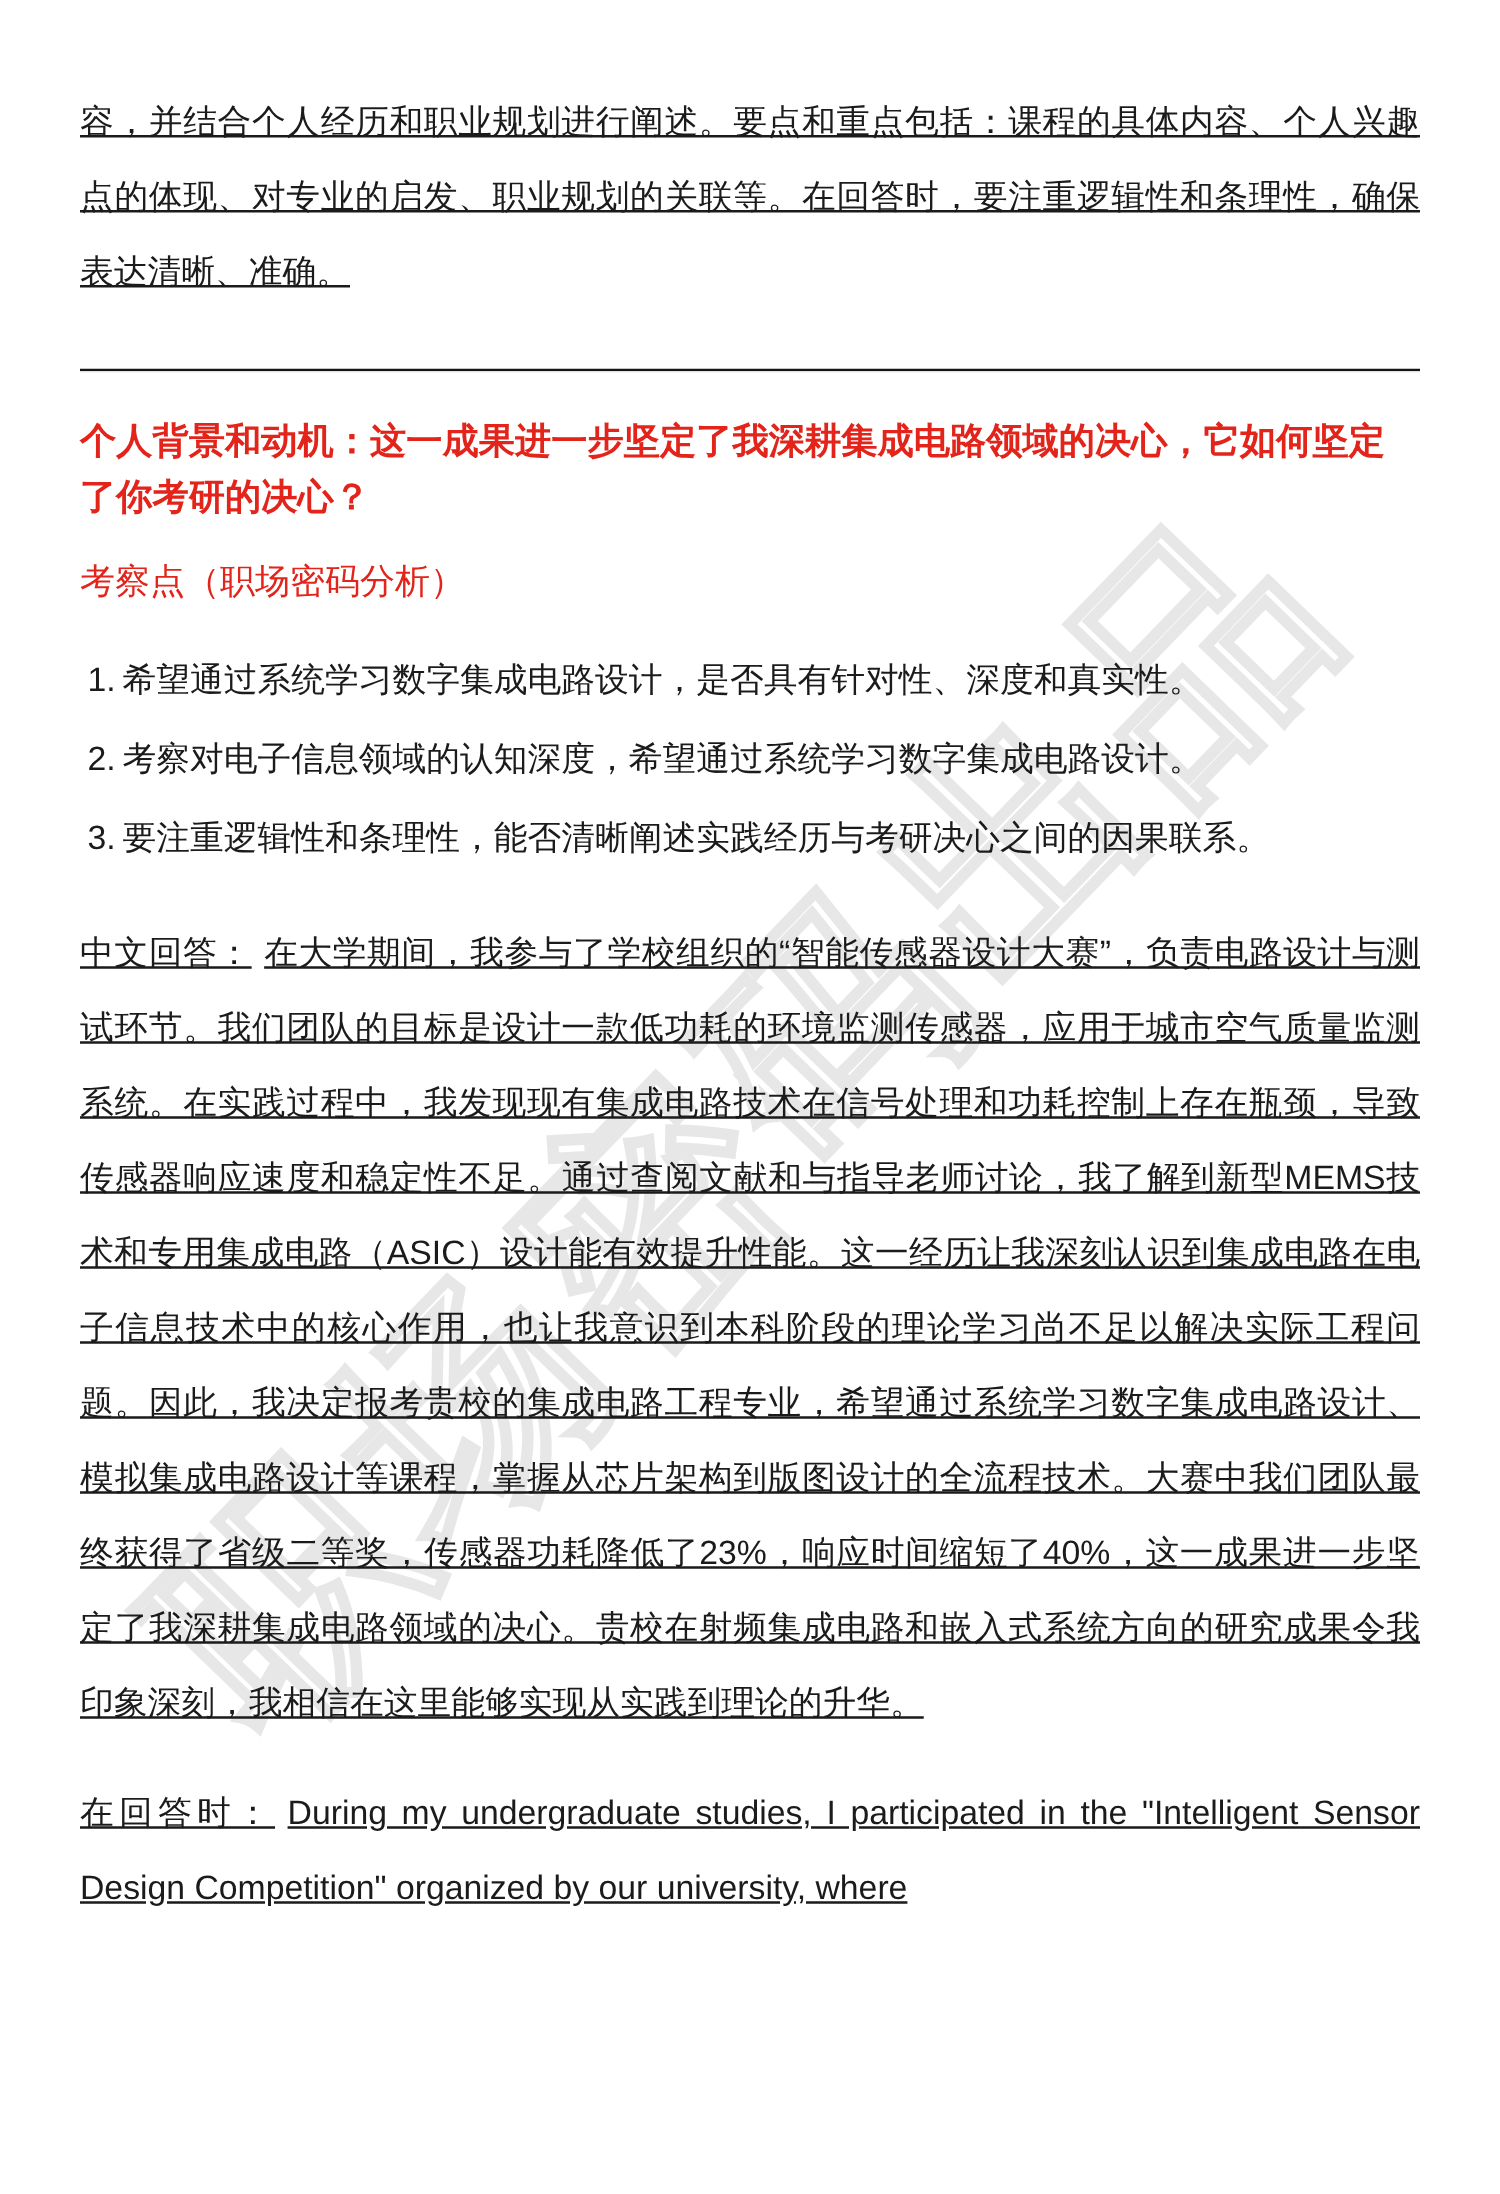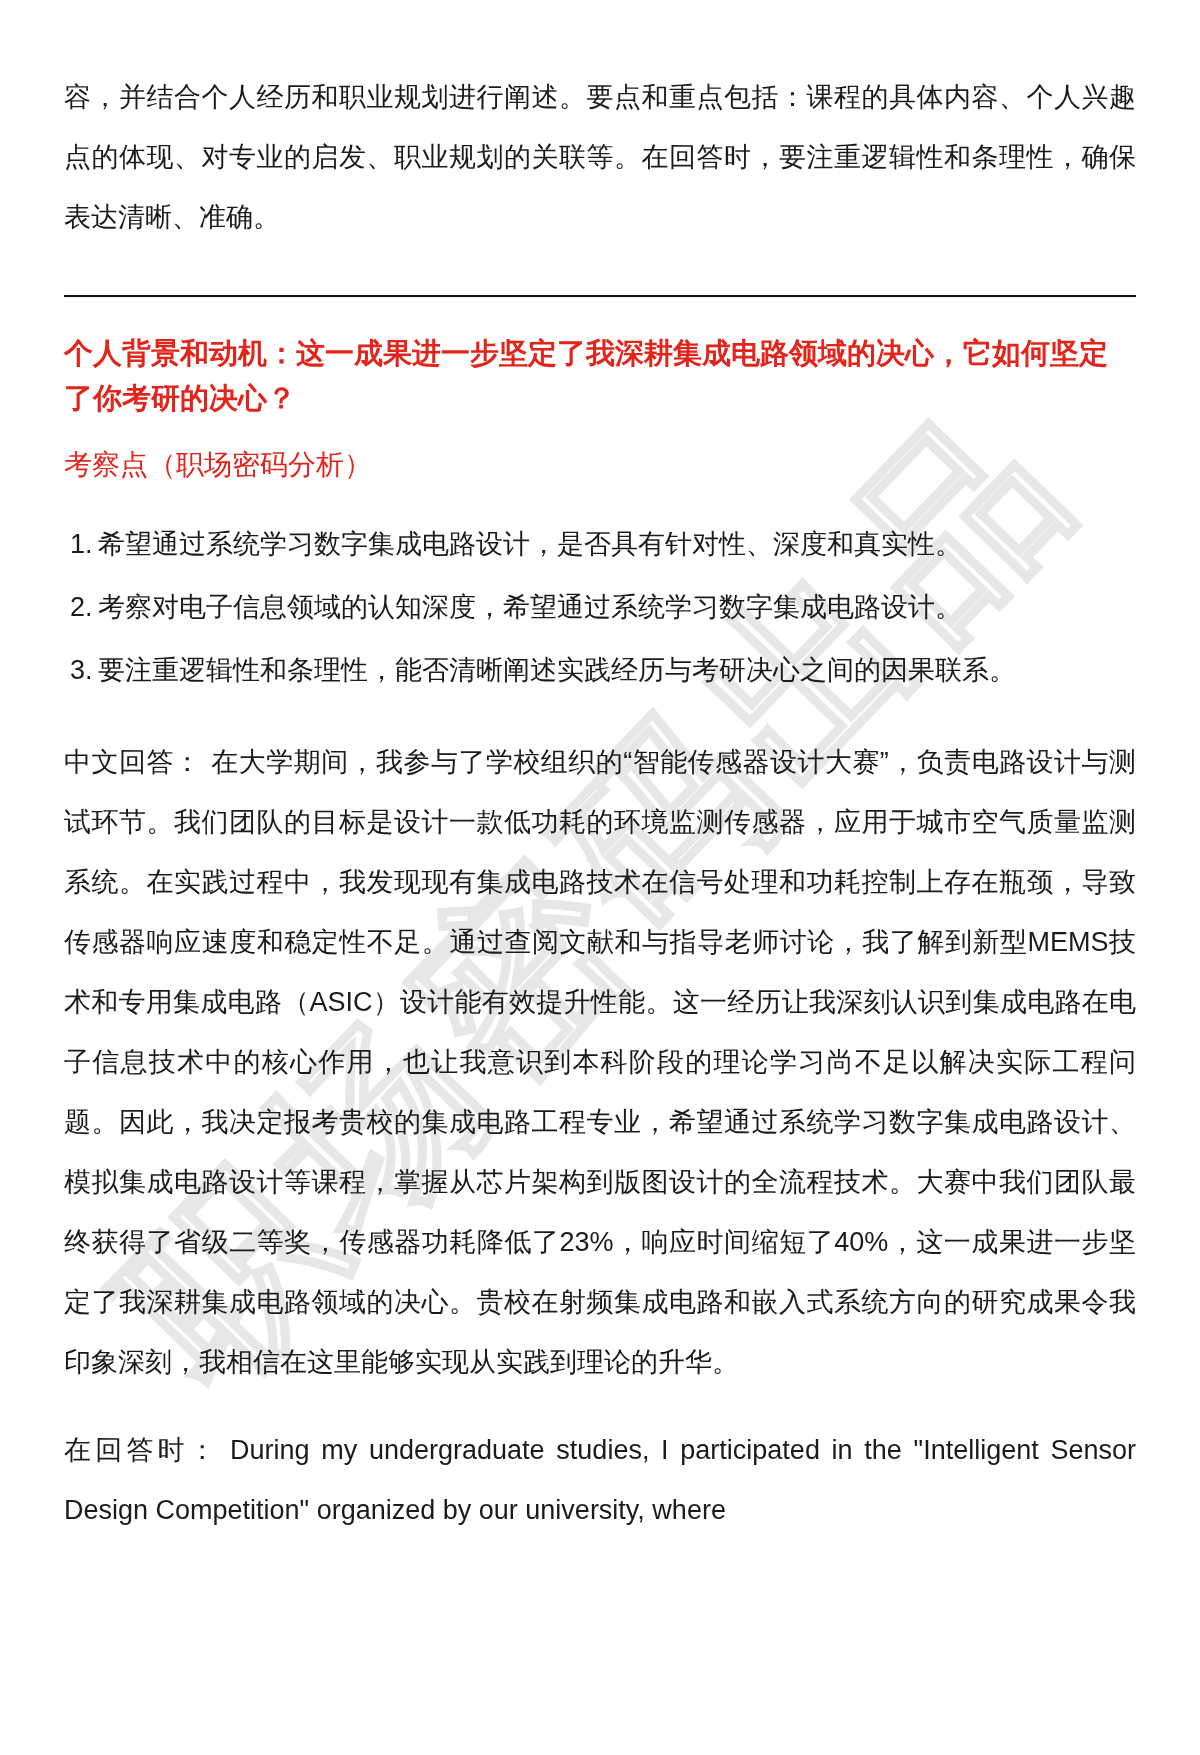--- a/index.html
+++ b/index.html
@@ -25,21 +25,21 @@
   }
   .content {
     position: relative;
     z-index: 1;
     box-sizing: border-box;
     padding: 67px 64px 0 64px;
     font-size: 27px;
     line-height: 60px;
     text-align: justify;
   }
-  p { margin: 0; }
+  p { margin: 0; text-decoration: underline; }
   .divider {
     border: none;
     border-top: 2px solid #141414;
     border-bottom: 1px solid #ebebeb;
     margin: 48px 0 0 0;
     height: 0;
   }
   .question-heading {
     color: #e2241b;
     font-size: 29px;

